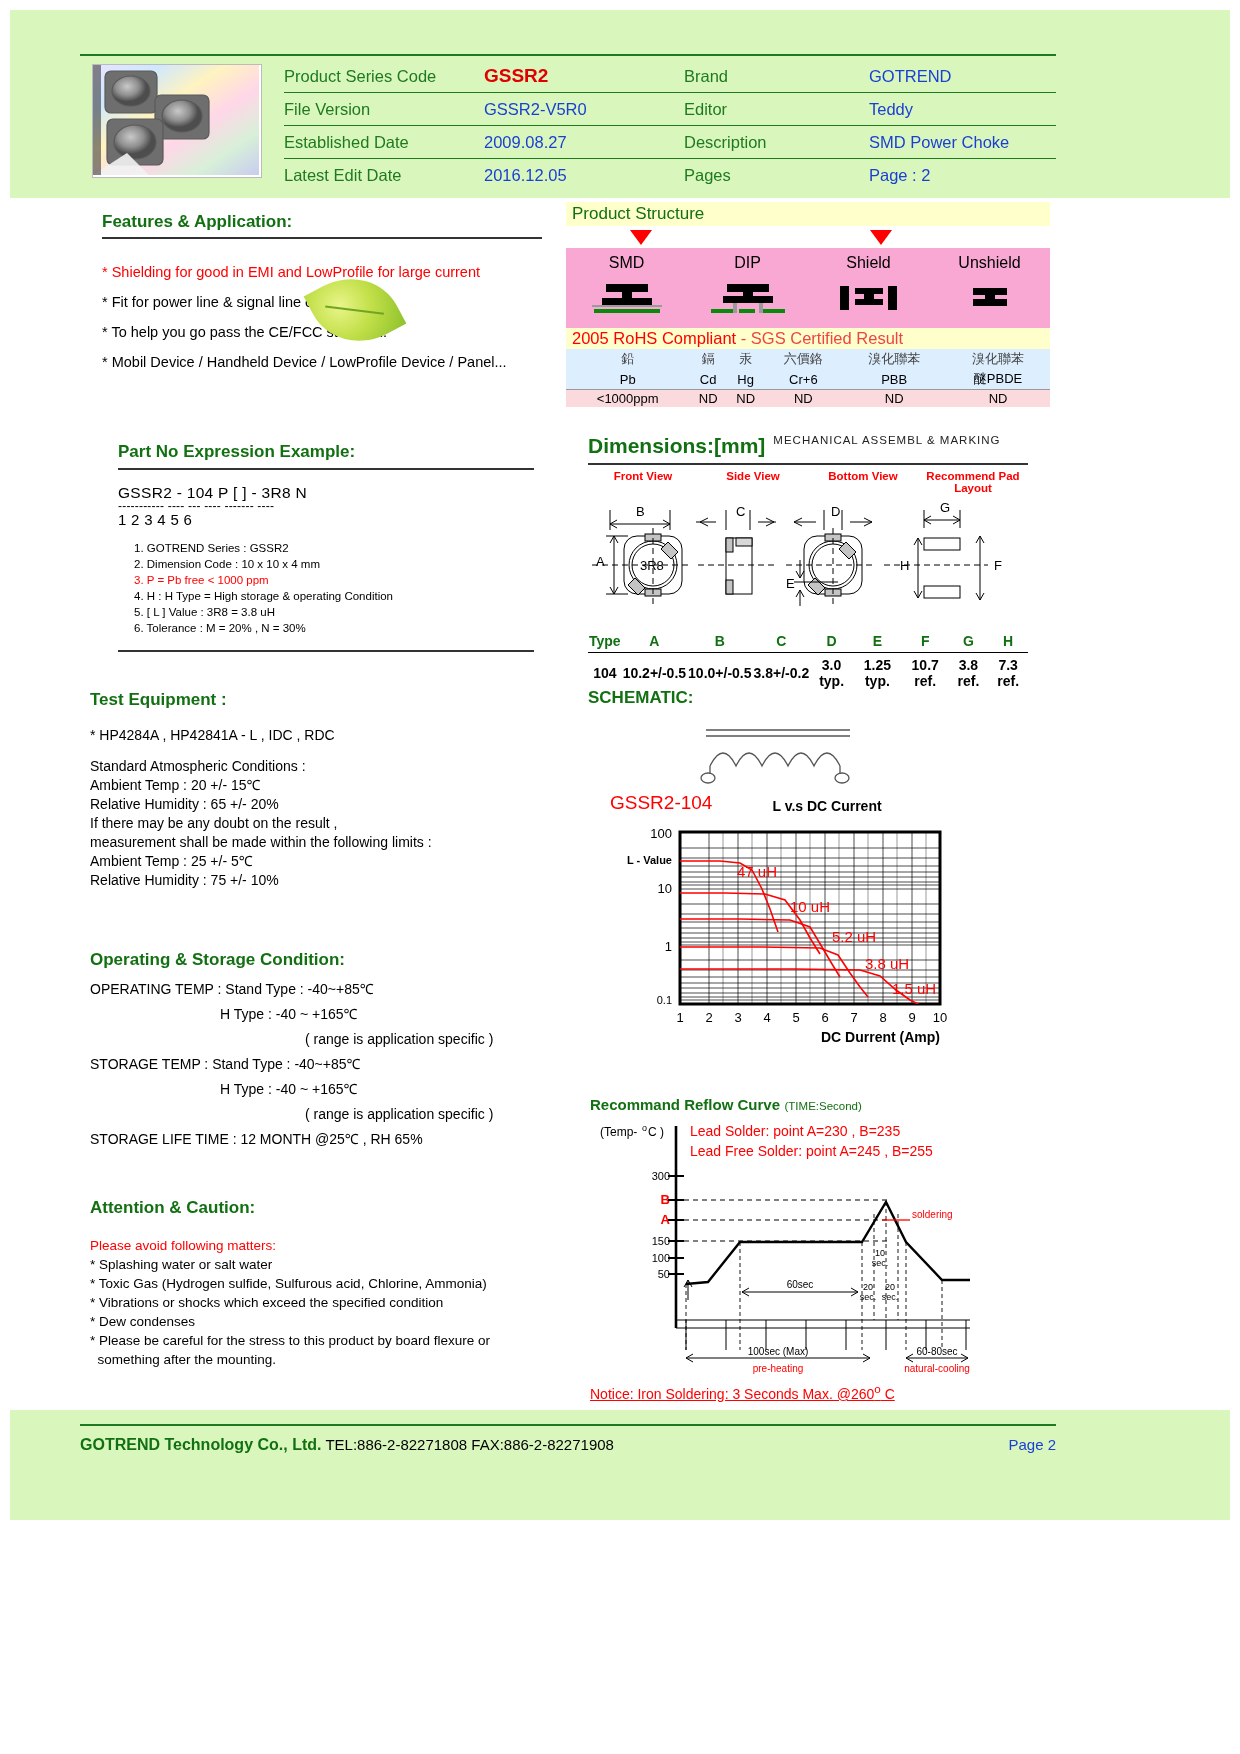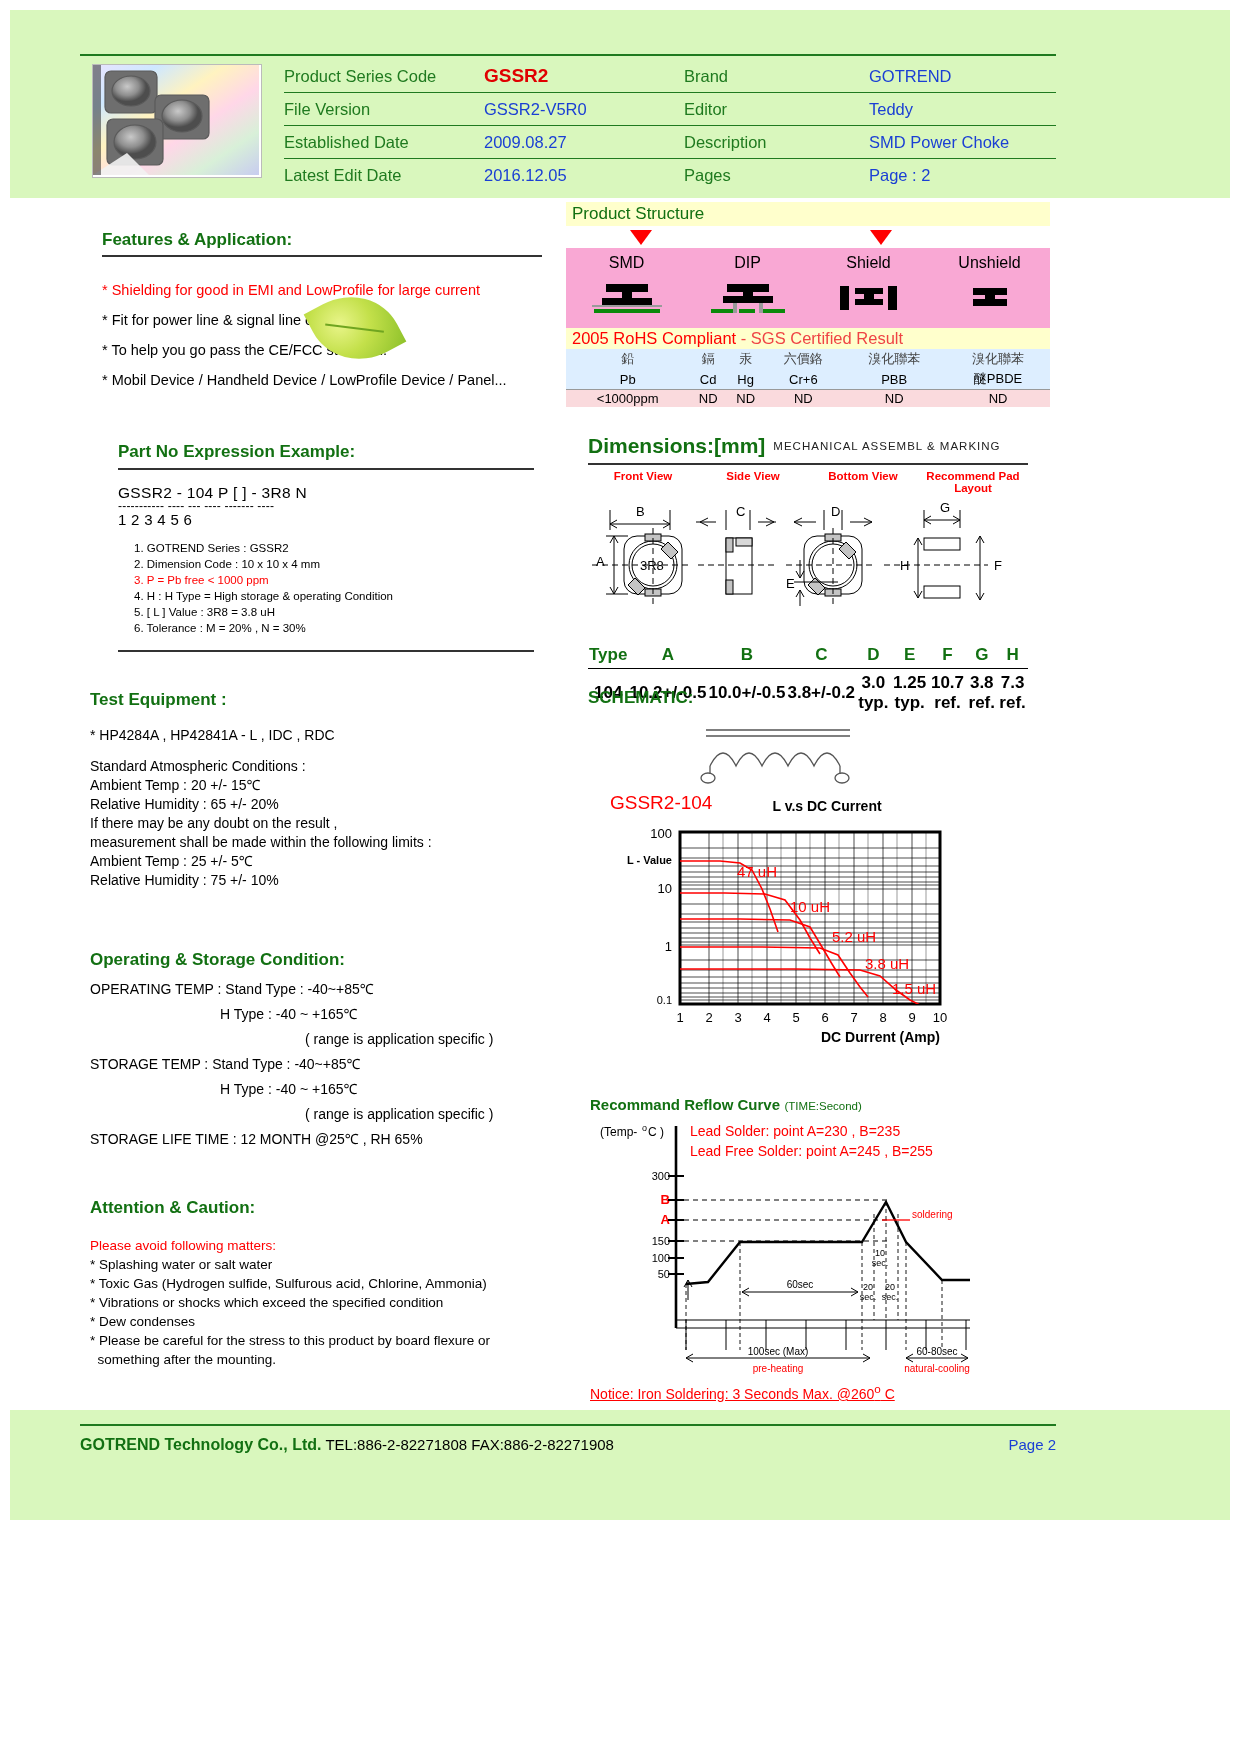--- a/index.html
+++ b/index.html
@@ -38,21 +38,21 @@
   .hc3{width:185px;color:#1f7a1f;}
   .hc4{flex:1;}
   .blue{color:#1a3fd4;}
   .redbold{color:#e00000;font-weight:bold;font-size:19px;}
 
   
   .sec-title{color:#127012;font-weight:bold;font-size:17px;}
   .sec-rule{height:2px;background:#333;margin-top:5px;}
 
   
-  .features{position:absolute;left:92px;top:220px;width:440px;}
+  .features{position:absolute;left:92px;top:202px;width:440px;}
   .feat-list{margin-top:18px;font-size:14.5px;line-height:30px;}
   .feat-red{color:#ff0000;}
   .leaf{
     position:absolute;left:214px;top:62px;width:78px;height:72px;
     border-radius:0 72% 0 72%;
     transform:rotate(-28deg);
     background:radial-gradient(circle at 35% 35%, #e9f58a 0%, #c3e04a 45%, #8fc22b 100%);
   }
   .leaf:after{
     content:"";position:absolute;left:12%;top:48%;width:76%;height:2px;
@@ -95,28 +95,28 @@
   .rohs-title{background:#ffffcc;font-size:16.5px;padding:1px 6px;}
   .rohs-title .rd{color:#ff0000;}
   .rohs-title .gr{color:#ef4444;}
   table.rohs-t{border-collapse:collapse;width:100%;font-size:13px;}
   table.rohs-t td{text-align:center;padding:1px 0;}
   .r-cn{background:#ddeeff;color:#444;}
   .r-en{background:#ddeeff;color:#000;}
   .r-val{background:#fadadd;color:#000;border-top:1px solid #999;}
 
   .dims{position:absolute;left:578px;top:424px;width:440px;}
-  .dims-head{display:flex;align-items:center;}
+  .dims-head{display:flex;align-items:flex-start;}
   .dims-h1{color:#127012;font-weight:bold;font-size:21px;}
   .dims-h2{font-size:11.5px;letter-spacing:1px;margin-left:8px;color:#222;}
   .dims-rule{height:2px;background:#333;margin-top:5px;}
   .view-lbls{display:flex;font-size:11.5px;color:#ff0000;font-weight:bold;margin-top:5px;}
   .view-lbls span{flex:1;text-align:center;}
   .drawing{height:130px;position:relative;}
-  table.dim-t{width:100%;border-collapse:collapse;font-size:17px;margin-top:20px;}
+  table.dim-t{width:100%;border-collapse:collapse;font-size:14px;margin-top:8px;}
   table.dim-t th{color:#127012;font-weight:bold;padding-bottom:3px;}
   table.dim-t td{text-align:center;font-weight:bold;padding-top:4px;}
   table.dim-t tr.vals{border-top:1.5px solid #000;}
 
   .schem{position:absolute;left:578px;top:678px;width:440px;}
   .coil{height:70px;position:relative;margin-top:14px;}
 
   .lchart{position:absolute;left:600px;top:782px;width:420px;}
   .lc-top{display:flex;align-items:flex-end;}
   .lc-part{color:#ff0000;font-size:19px;}

